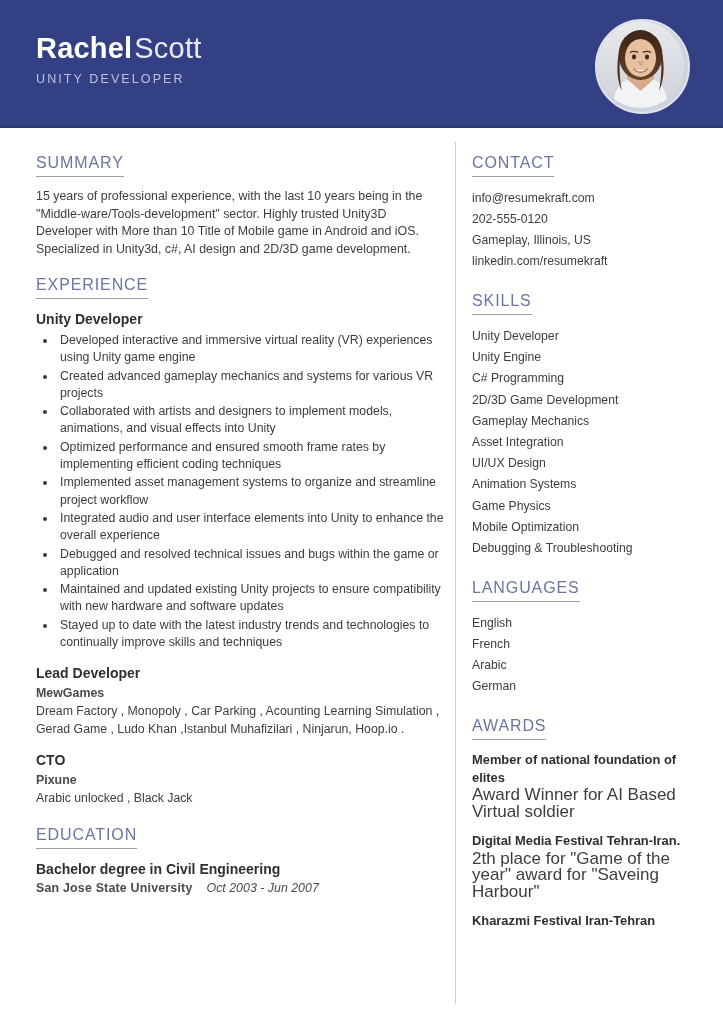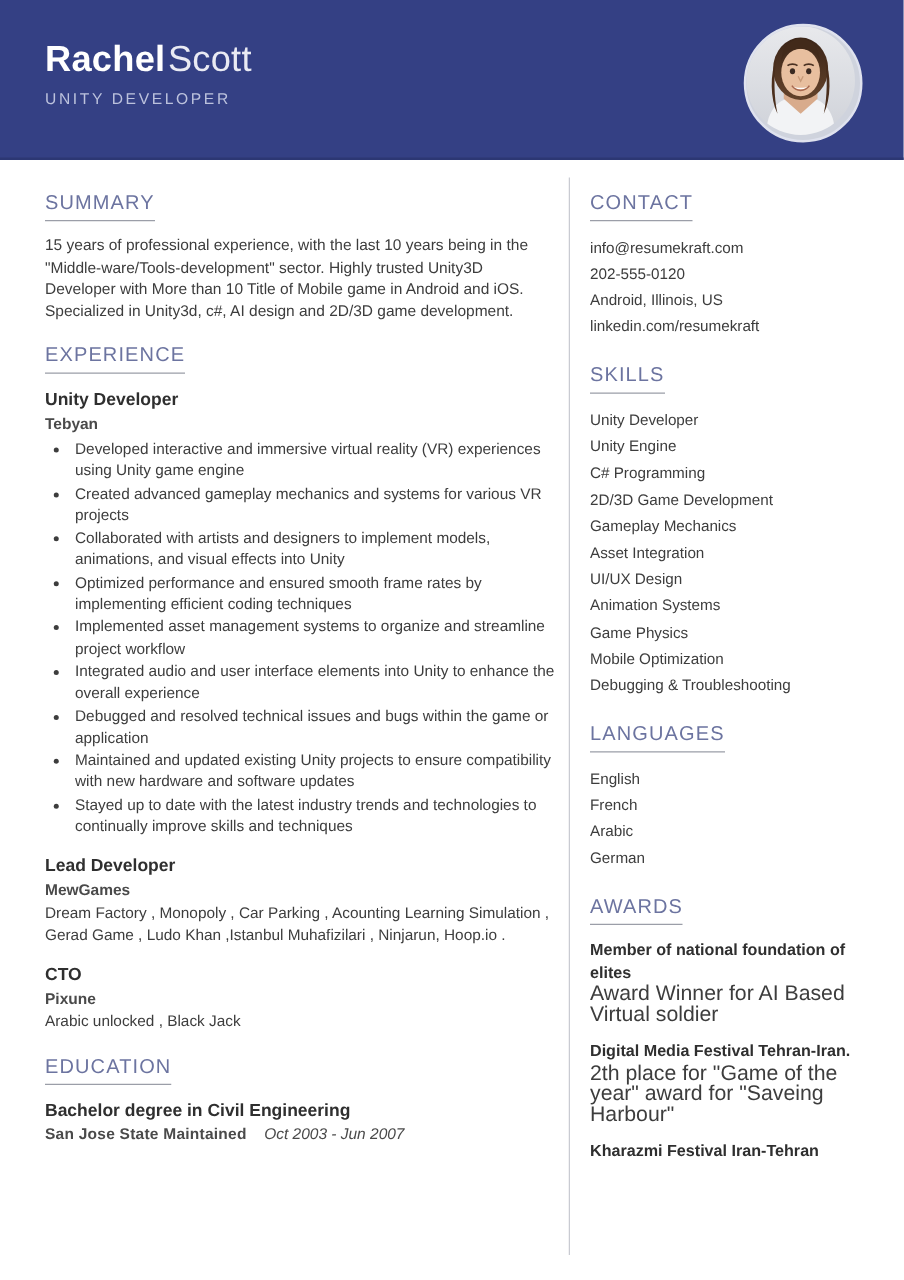--- a/index.html
+++ b/index.html
@@ -267,21 +267,20 @@
       <div class="section">
         <div class="section-head">SUMMARY</div>
         <div class="summary-text">15 years of professional experience, with the last 10 years being in the "Middle-ware/Tools-development" sector. Highly trusted Unity3D Developer with More than 10 Title of Mobile game in Android and iOS. Specialized in Unity3d, c#, AI design and 2D/3D game development.</div>
       </div>
 
       <div class="section">
         <div class="section-head">EXPERIENCE</div>
 
         <div class="entry">
           <div class="entry-title">Unity Developer</div>
-          <div class="entry-sub">Tebyan</div>
           <ul class="bullets">
             <li>Developed interactive and immersive virtual reality (VR) experiences using Unity game engine</li>
             <li>Created advanced gameplay mechanics and systems for various VR projects</li>
             <li>Collaborated with artists and designers to implement models, animations, and visual effects into Unity</li>
             <li>Optimized performance and ensured smooth frame rates by implementing efficient coding techniques</li>
             <li>Implemented asset management systems to organize and streamline project workflow</li>
             <li>Integrated audio and user interface elements into Unity to enhance the overall experience</li>
             <li>Debugged and resolved technical issues and bugs within the game or application</li>
             <li>Maintained and updated existing Unity projects to ensure compatibility with new hardware and software updates</li>
             <li>Stayed up to date with the latest industry trends and technologies to continually improve skills and techniques</li>
@@ -298,36 +297,36 @@
           <div class="entry-title">CTO</div>
           <div class="entry-sub">Pixune</div>
           <div class="entry-desc">Arabic unlocked , Black Jack</div>
         </div>
       </div>
 
       <div class="section tight">
         <div class="section-head">EDUCATION</div>
         <div class="entry-title">Bachelor degree in Civil Engineering</div>
         <div class="edu-line2">
-          <span>San Jose State Maintained</span><span class="edu-dates">Oct 2003 - Jun 2007</span>
+          <span>San Jose State University</span><span class="edu-dates">Oct 2003 - Jun 2007</span>
         </div>
       </div>
 
 
     </div>
 
     <div class="divider"></div>
 
     <div class="col-right">
 
       <div class="section-right">
         <div class="section-head">CONTACT</div>
         <div class="contact-item">info@resumekraft.com</div>
         <div class="contact-item">202-555-0120</div>
-        <div class="contact-item">Android, Illinois, US</div>
+        <div class="contact-item">Gameplay, Illinois, US</div>
         <div class="contact-item">linkedin.com/resumekraft</div>
       </div>
 
       <div class="section-right">
         <div class="section-head">SKILLS</div>
         <div class="skill-item">Unity Developer</div>
         <div class="skill-item">Unity Engine</div>
         <div class="skill-item">C# Programming</div>
         <div class="skill-item">2D/3D Game Development</div>
         <div class="skill-item">Gameplay Mechanics</div>

